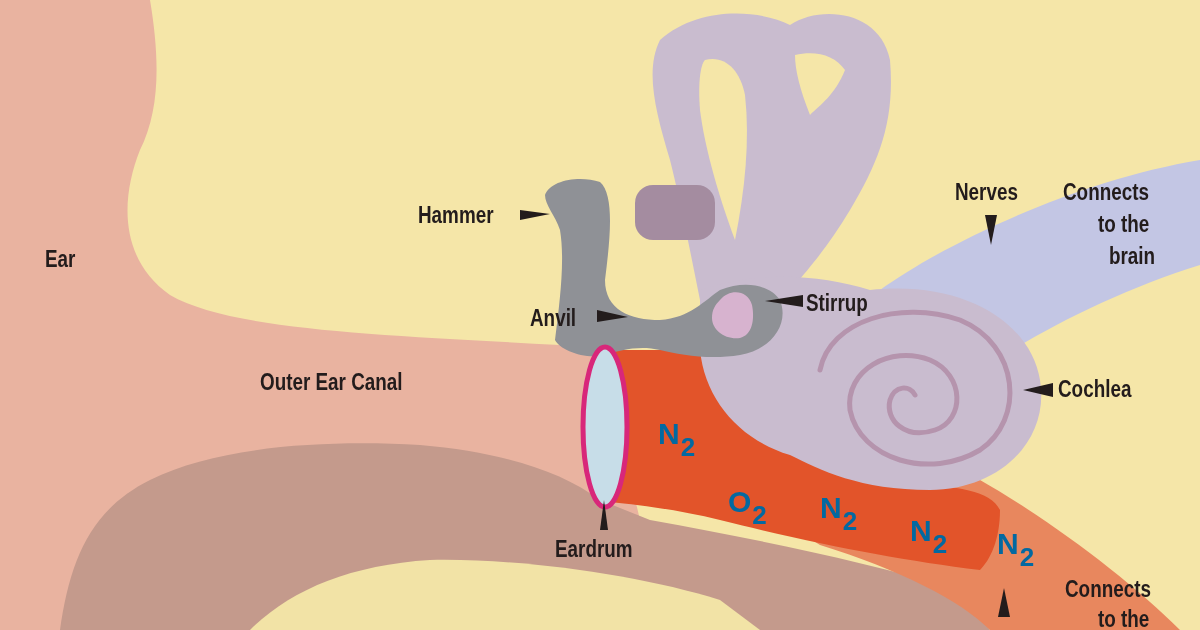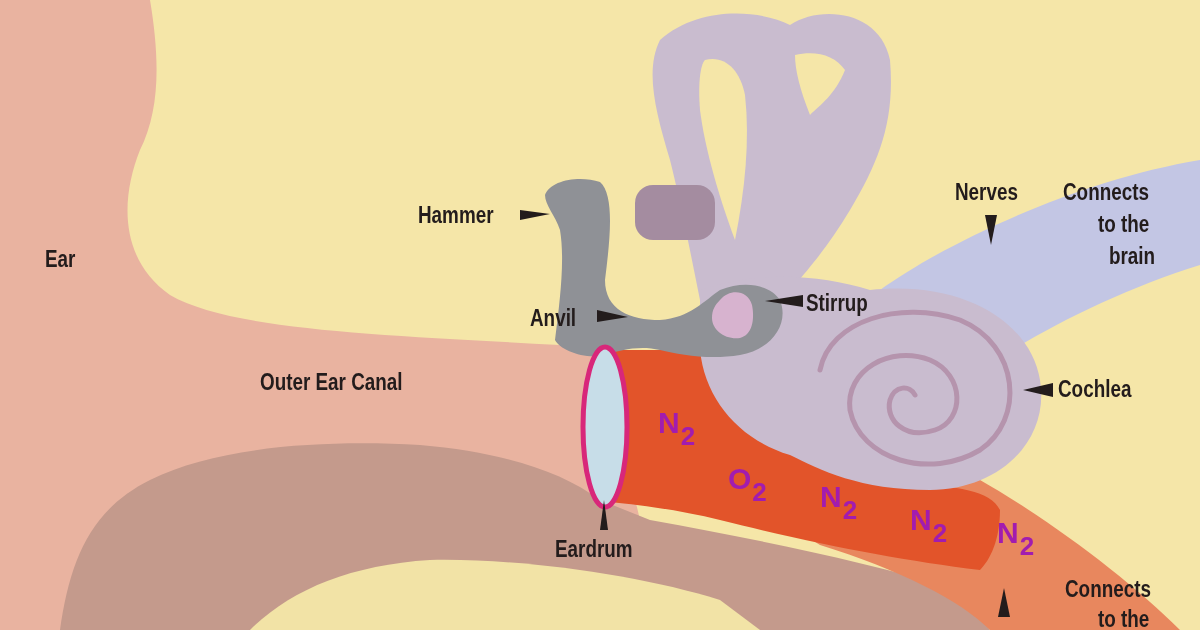--- a/index.html
+++ b/index.html
@@ -20,23 +20,24 @@
       line-height: 1;
       transform: scaleX(0.82);
       transform-origin: left top;
       white-space: nowrap;
       letter-spacing: 0px;
     }
     .gas {
       position: absolute;
       font-family: "Liberation Sans", sans-serif;
       font-weight: bold;
-      color: #a21caf;
+      color: #0369a1;
       font-size: 30px;
       line-height: 1;
+      margin-top: 11px;
     }
     .gas sub { font-size: 26px; vertical-align: -12px; margin-left: 1px; }
   </style>
 </head>
 <body>
 
 <div id="stage">
 
   <svg class="art" width="1200" height="630" viewBox="0 0 1200 630">
 
@@ -87,18 +88,18 @@
   <div class="label" style="left:555px; top:538px;">Eardrum</div>
   <div class="label" style="left:955px; top:181px;">Nerves</div>
   <div class="label" style="left:1063px; top:181px;">Connects</div>
   <div class="label" style="left:1098px; top:213px;">to the</div>
   <div class="label" style="left:1109px; top:245px;">brain</div>
   <div class="label" style="left:1058px; top:378px;">Cochlea</div>
   <div class="label" style="left:1065px; top:578px;">Connects</div>
   <div class="label" style="left:1098px; top:608px;">to the</div>
 
   <div class="gas" style="left:658px; top:408px;"><span>N</span><sub>2</sub></div>
-  <div class="gas" style="left:728px; top:464px;"><span>O</span><sub>2</sub></div>
+  <div class="gas" style="left:728px; top:476px;"><span>O</span><sub>2</sub></div>
   <div class="gas" style="left:820px; top:482px;"><span>N</span><sub>2</sub></div>
   <div class="gas" style="left:910px; top:505px;"><span>N</span><sub>2</sub></div>
   <div class="gas" style="left:997px; top:518px;"><span>N</span><sub>2</sub></div>
 
 </div>
 
 </body></html>

